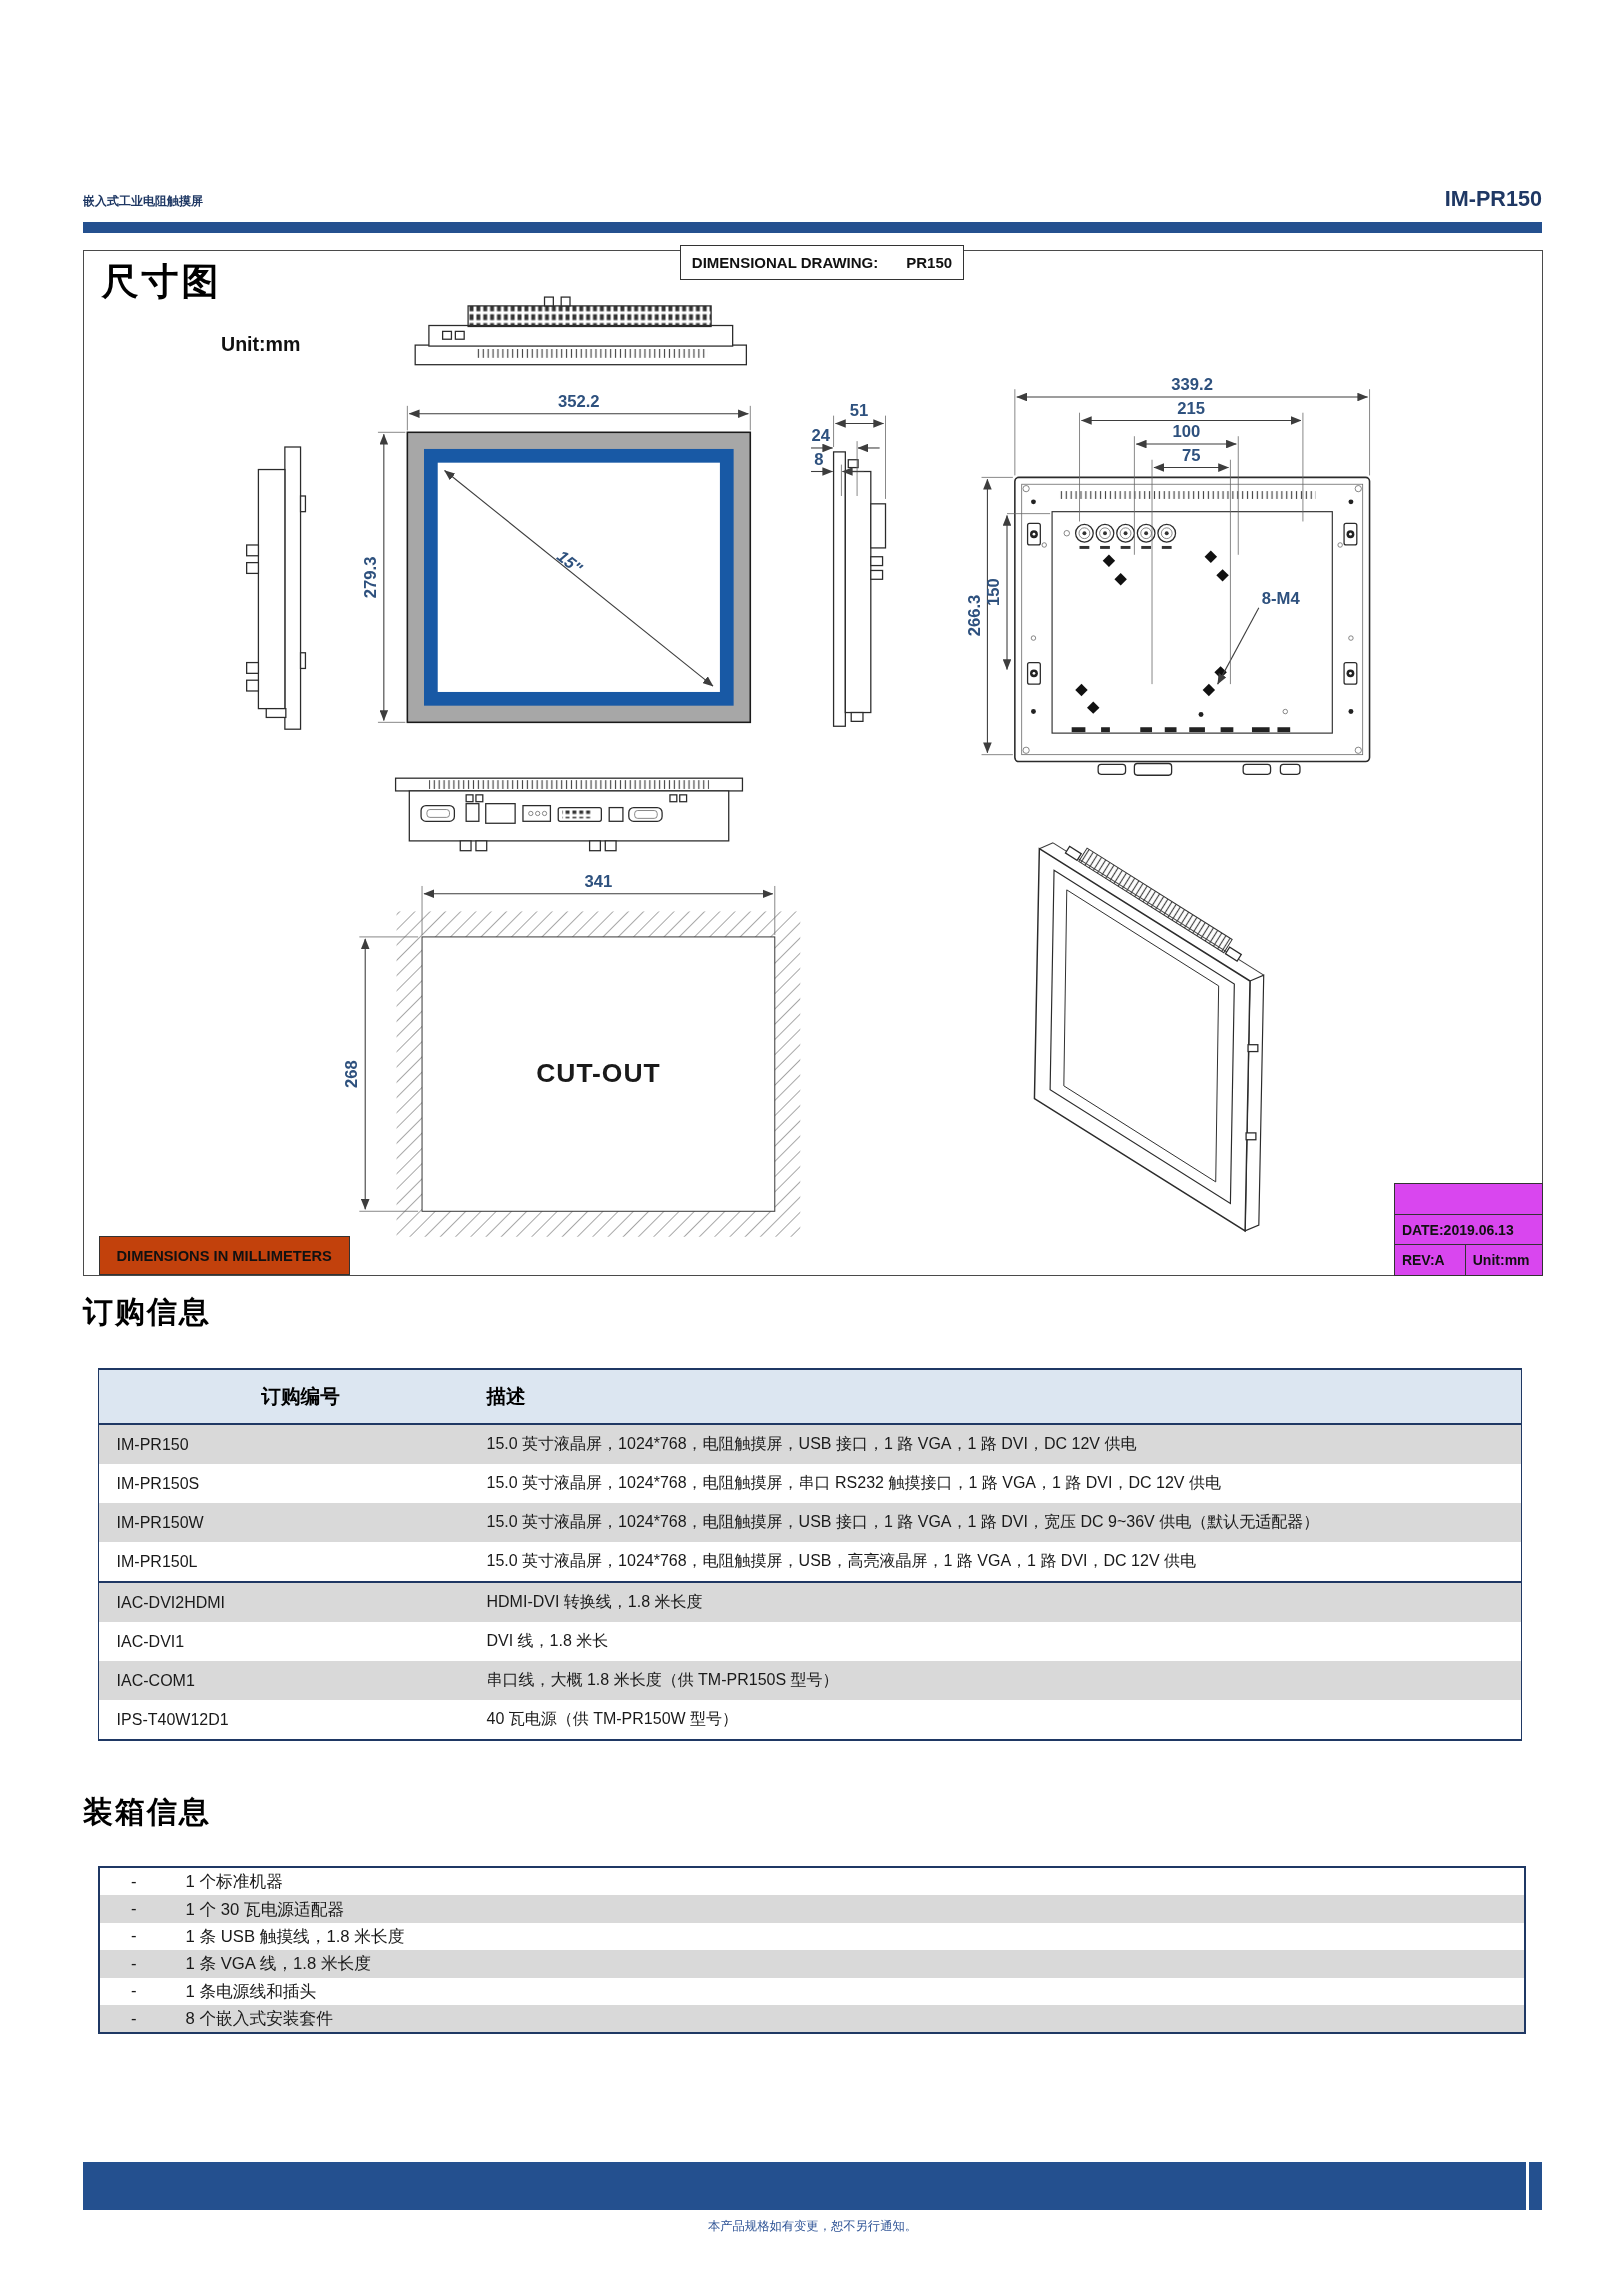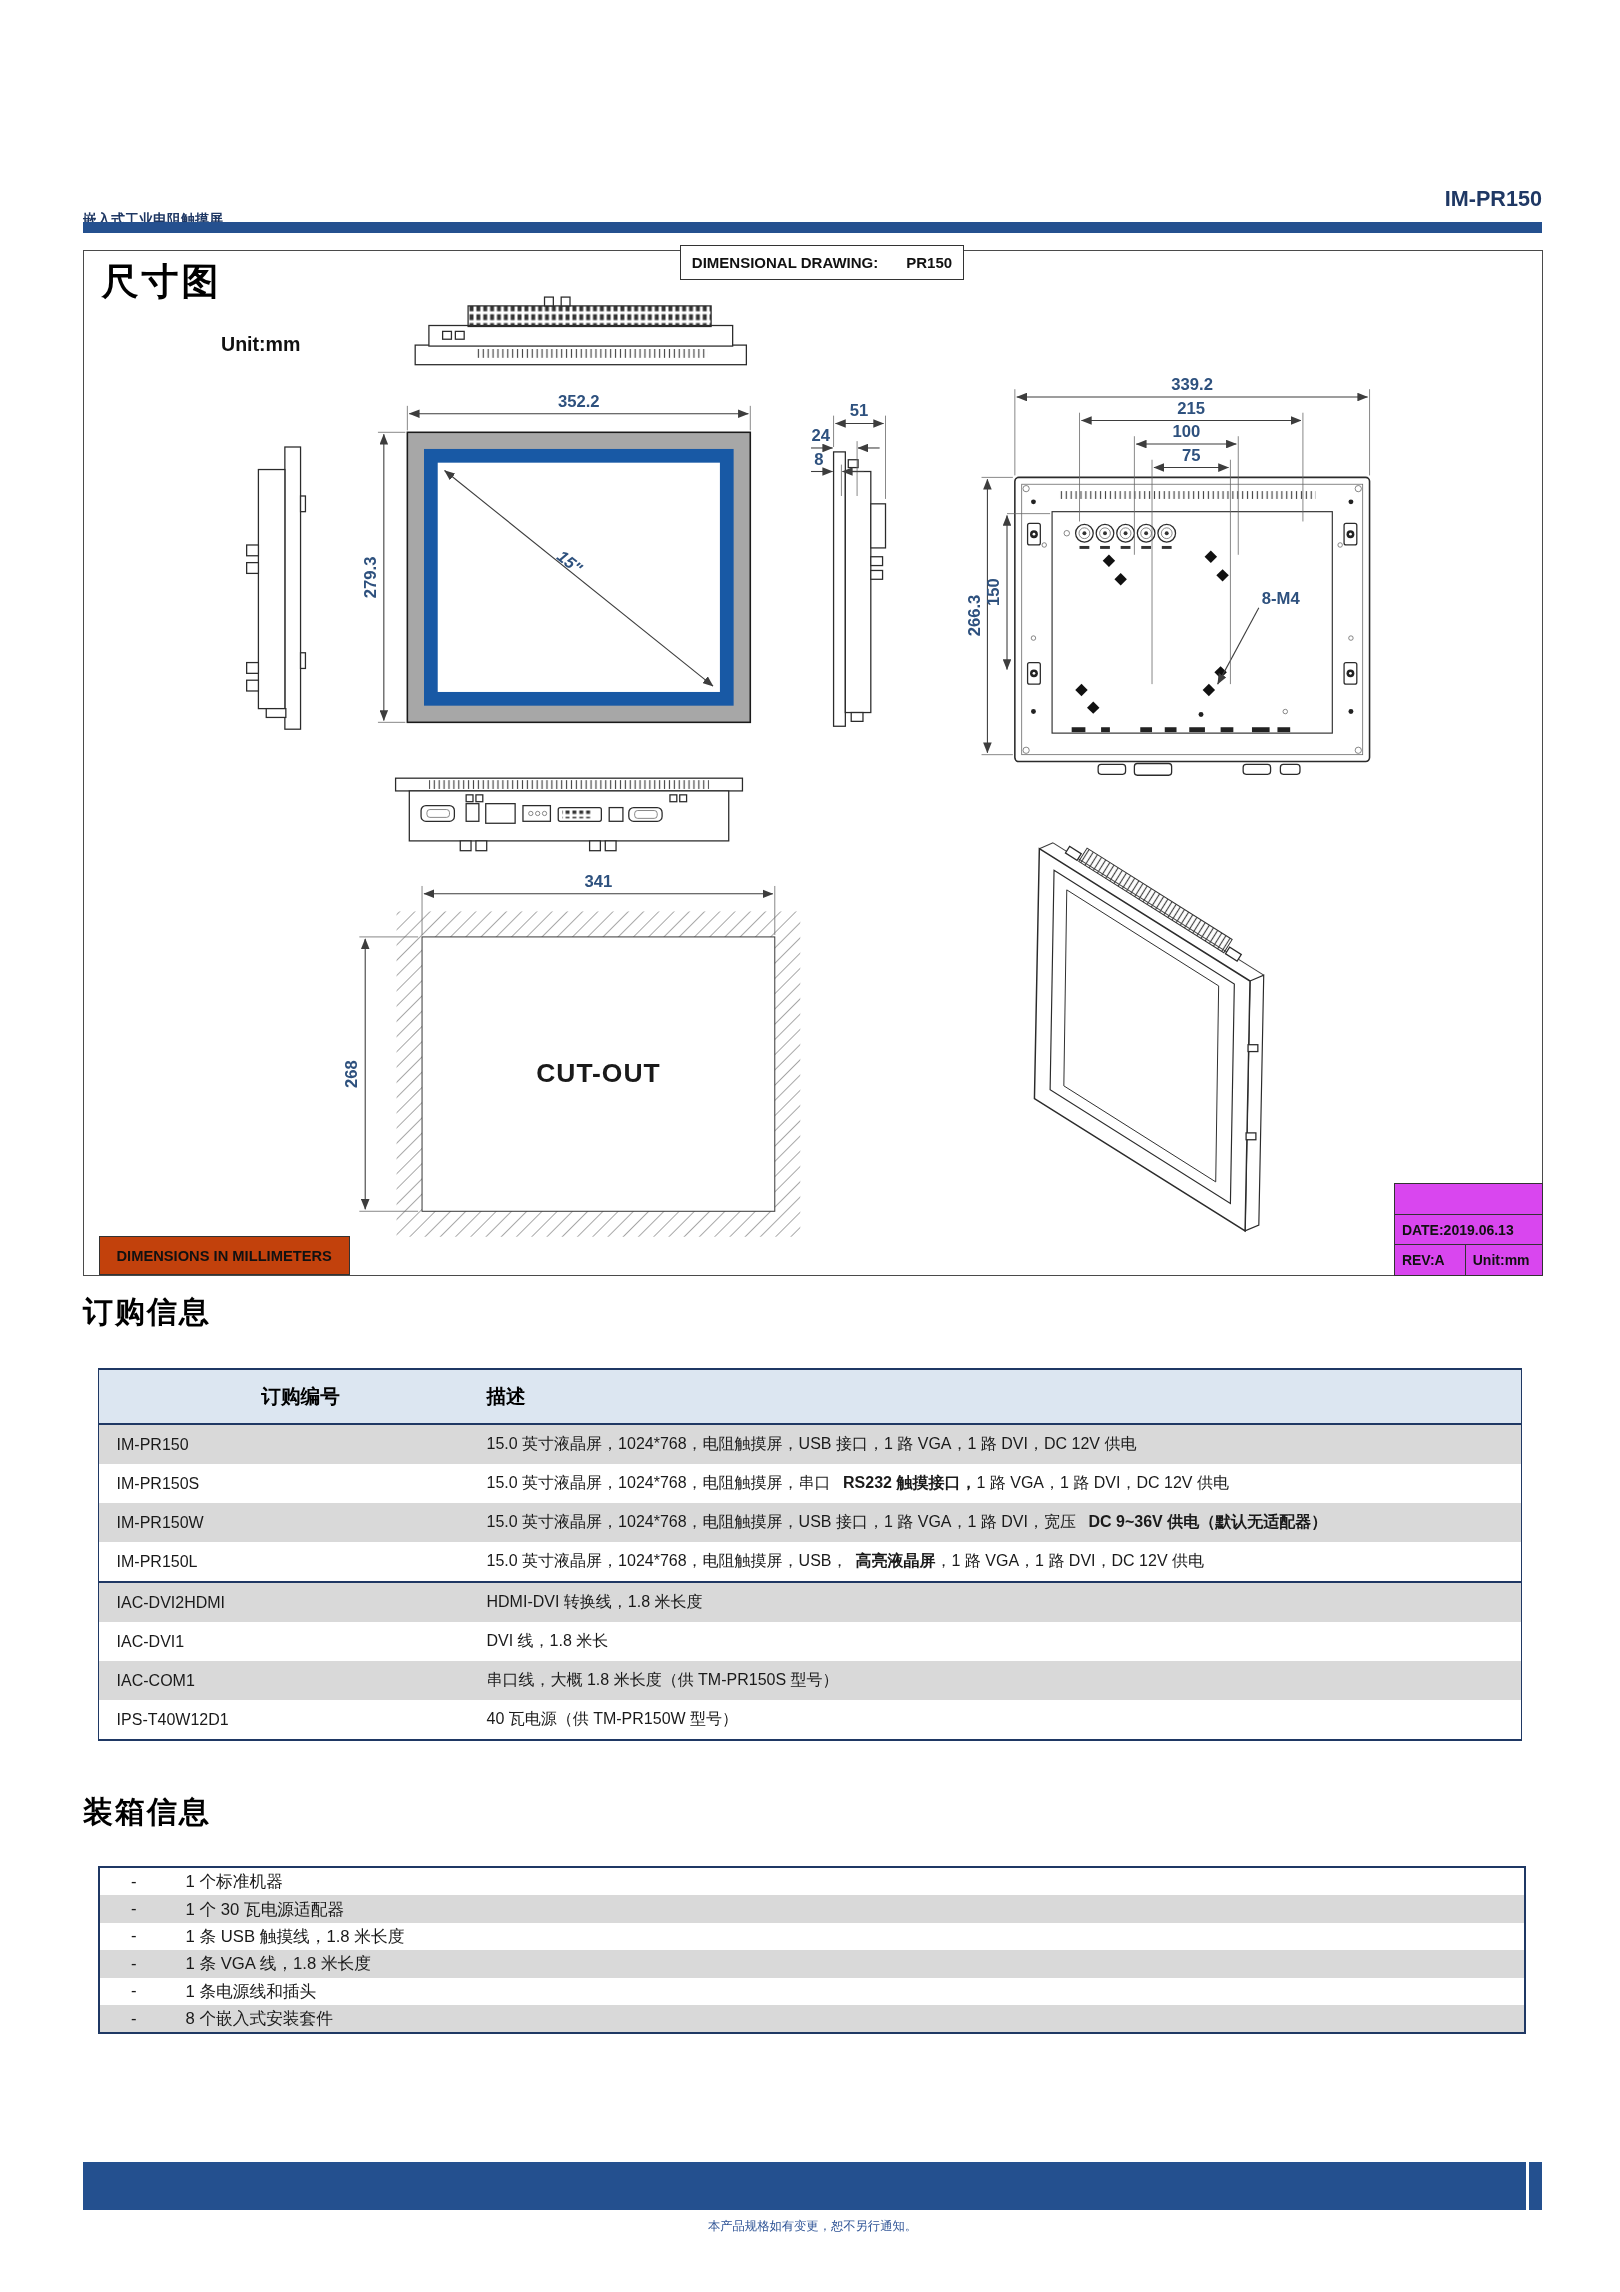--- a/index.html
+++ b/index.html
@@ -1,19 +1,19 @@
 <!DOCTYPE html>
 <html><head>
 <meta charset="utf-8">
 <style>
   html,body{margin:0;padding:0;background:#fff;}
   .page{position:relative;width:1620px;height:2293px;background:#ffffff;overflow:hidden;
         font-family:"Liberation Sans",sans-serif;color:#1a1a1a;}
   
-  .hdr-left{position:absolute;left:83px;top:211px;font-size:14px;font-weight:bold;color:#1F3864;}
+  .hdr-left{position:absolute;left:83px;top:193px;font-size:12px;font-weight:bold;color:#1F3864;}
   .hdr-right{position:absolute;left:83px;top:186px;width:1459px;text-align:right;font-size:21.6px;font-weight:bold;color:#1F3864;}
   .hdr-bar{position:absolute;left:83px;top:222px;width:1459px;height:10.8px;background:#24508F;}
   
   .frame{position:absolute;left:83px;top:250px;width:1458px;height:1024px;border:1.5px solid #4a4a4a;background:#fff;}
   .frame svg.draw{position:absolute;left:0;top:0;width:1458px;height:1024px;}
   .dd-box{position:absolute;left:596px;top:-5.9px;width:282px;height:33px;border:1.5px solid #333;background:#fff;
           display:flex;align-items:center;justify-content:center;gap:28px;font-size:15px;font-weight:bold;color:#111;}
   .cn-title{position:absolute;left:17.6px;top:5.9px;font-size:37px;font-weight:bold;color:#000;letter-spacing:2.9px;}
   .unit-note{position:absolute;left:137px;top:82px;font-size:19.6px;font-weight:bold;color:#111;}
   .dims-note{position:absolute;left:14.7px;top:985px;width:249px;height:37px;border:1.5px solid #333;background:#c2410c;
@@ -38,21 +38,21 @@
   .order-wrap{position:absolute;left:98px;top:1368px;width:1424px;}
   table.order{border-collapse:collapse;width:100%;table-layout:fixed;
               border-left:1.5px solid #1F3864;border-right:1.5px solid #1F3864;border-bottom:2.9px solid #1F3864;}
   table.order th{height:51px;background:#DCE6F1;border-top:2.5px solid #1F3864;border-bottom:2.5px solid #1F3864;
                  text-align:left;font-size:19.6px;font-weight:bold;color:#000;}
   table.order th.code{padding-left:17.6px;text-align:center;}
   table.order td{height:37px;font-size:16px;color:#1a1a1a;vertical-align:middle;}
   table.order td.code{padding-left:17.6px;font-size:16px;}
   table.order tr.shade{background:#D9D9D9;}
   table.order tr.sep td{border-top:2.9px solid #1F3864;}
-  .b{font-weight:bold;margin-left:8px;}
+  .b{font-weight:normal;}
   
   .pack-box{position:absolute;left:98px;top:1866px;width:1424px;border:2.5px solid #1F3864;background:#fff;}
   .pack-row{height:27.4px;display:flex;align-items:center;font-size:16.7px;color:#1a1a1a;}
   .pack-row.shade{background:#D9D9D9;}
   .dash{display:inline-block;width:25.5px;padding-left:31px;}
   .ptxt{display:inline-block;padding-left:29px;}
   
   .foot-bar{position:absolute;left:83px;top:2162px;width:1459px;height:48px;background:#24508F;}
   .foot-tick{position:absolute;right:12.7px;top:0;width:2.9px;height:100%;background:#fff;}
   .foot-note{position:absolute;left:83px;top:2218px;width:1459px;text-align:center;font-size:12.3px;color:#2F5496;}

